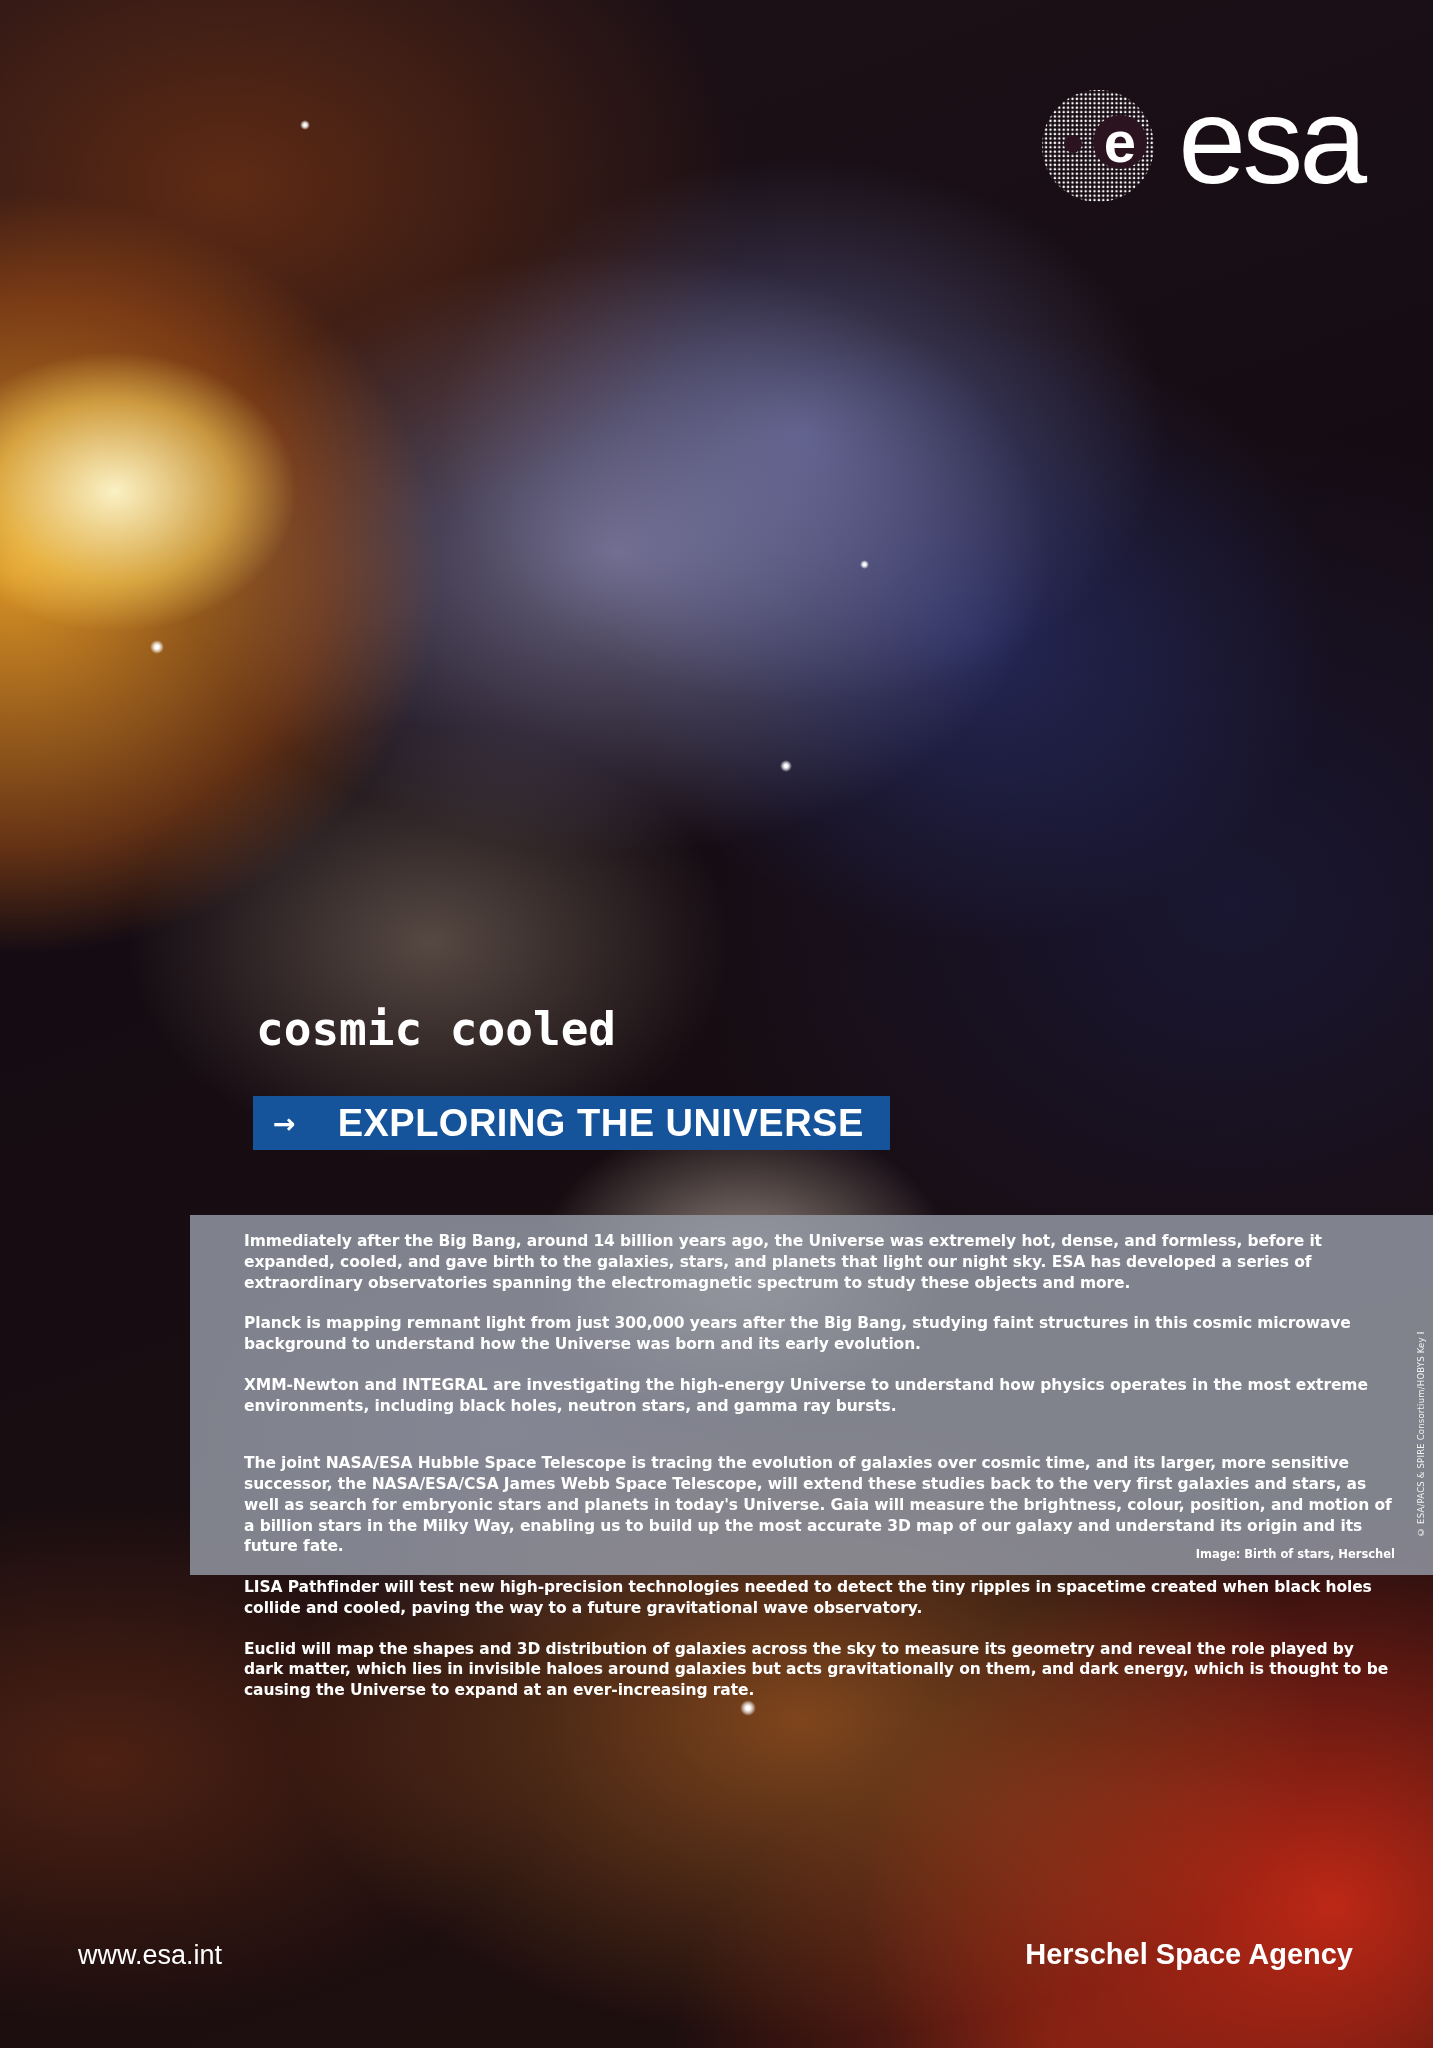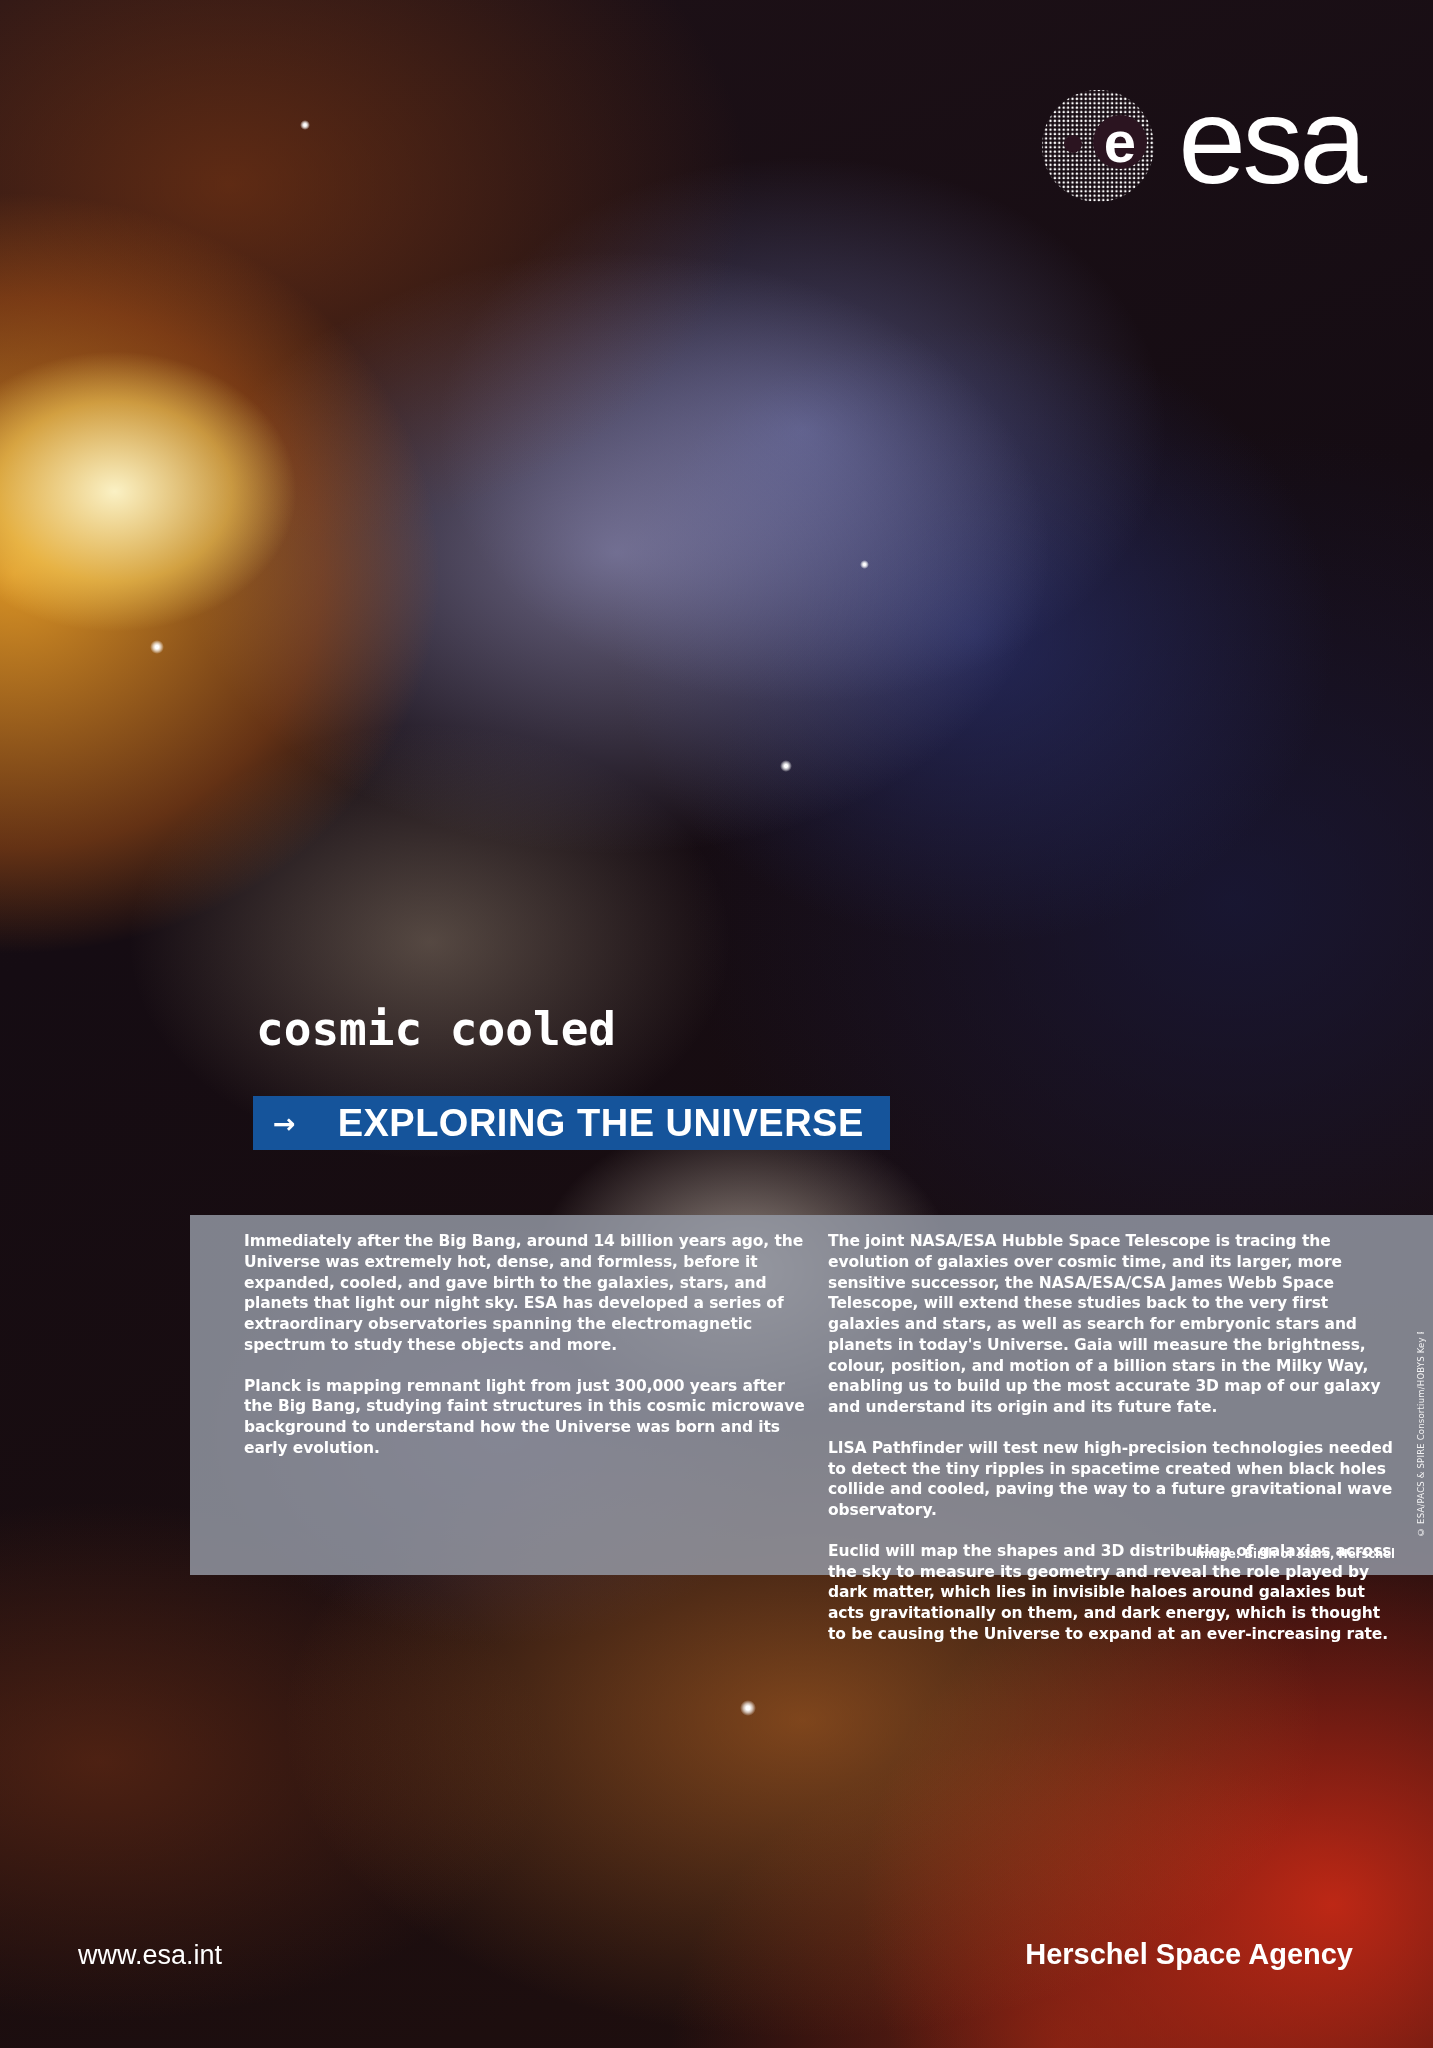--- a/index.html
+++ b/index.html
@@ -53,21 +53,21 @@
     font-family:"Liberation Sans",sans-serif;font-weight:bold;
     font-size:38px;letter-spacing:0.5px;white-space:nowrap;margin-left:28px;
   }
 
   
   #panel{
     position:absolute;left:190px;top:1215px;right:0;height:360px;
     background:rgba(148,152,165,0.84);
     box-sizing:border-box;
     padding:16px 38px 8px 54px;
-    display:flex;gap:17px;
+    display:flex;gap:17px;flex-direction:column;
   }
   .col{flex:1;}
   .col p{
     margin:0 0 20px 0;
     font-family:"DejaVu Sans",sans-serif;
     font-weight:bold;font-size:15.5px;line-height:1.34;
     letter-spacing:-0.1px;color:#fff;
   }
   #caption{
     position:absolute;right:38px;top:1547px;
@@ -122,20 +122,21 @@
 
   <div id="banner">
     <span class="arrow">→</span>
     <span class="label">EXPLORING THE UNIVERSE</span>
   </div>
 
   <div id="panel">
     <div class="col">
       <p>Immediately after the Big Bang, around 14 billion years ago, the Universe was extremely hot, dense, and formless, before it expanded, cooled, and gave birth to the galaxies, stars, and planets that light our night sky. ESA has developed a series of extraordinary observatories spanning the electromagnetic spectrum to study these objects and more.</p>
       <p>Planck is mapping remnant light from just 300,000 years after the Big Bang, studying faint structures in this cosmic microwave background to understand how the Universe was born and its early evolution.</p>
+      <p>XMM-Newton and INTEGRAL are investigating the high-energy Universe to understand how physics operates in the most extreme environments, including black holes, neutron stars, and gamma ray bursts.</p>
     </div>
     <div class="col">
       <p>The joint NASA/ESA Hubble Space Telescope is tracing the evolution of galaxies over cosmic time, and its larger, more sensitive successor, the NASA/ESA/CSA James Webb Space Telescope, will extend these studies back to the very first galaxies and stars, as well as search for embryonic stars and planets in today's Universe. Gaia will measure the brightness, colour, position, and motion of a billion stars in the Milky Way, enabling us to build up the most accurate 3D map of our galaxy and understand its origin and its future fate.</p>
       <p>LISA Pathfinder will test new high-precision technologies needed to detect the tiny ripples in spacetime created when black holes collide and cooled, paving the way to a future gravitational wave observatory.</p>
       <p>Euclid will map the shapes and 3D distribution of galaxies across the sky to measure its geometry and reveal the role played by dark matter, which lies in invisible haloes around galaxies but acts gravitationally on them, and dark energy, which is thought to be causing the Universe to expand at an ever-increasing rate.</p>
     </div>
   </div>
 
   <div id="caption">Image: Birth of stars, Herschel</div>
 

